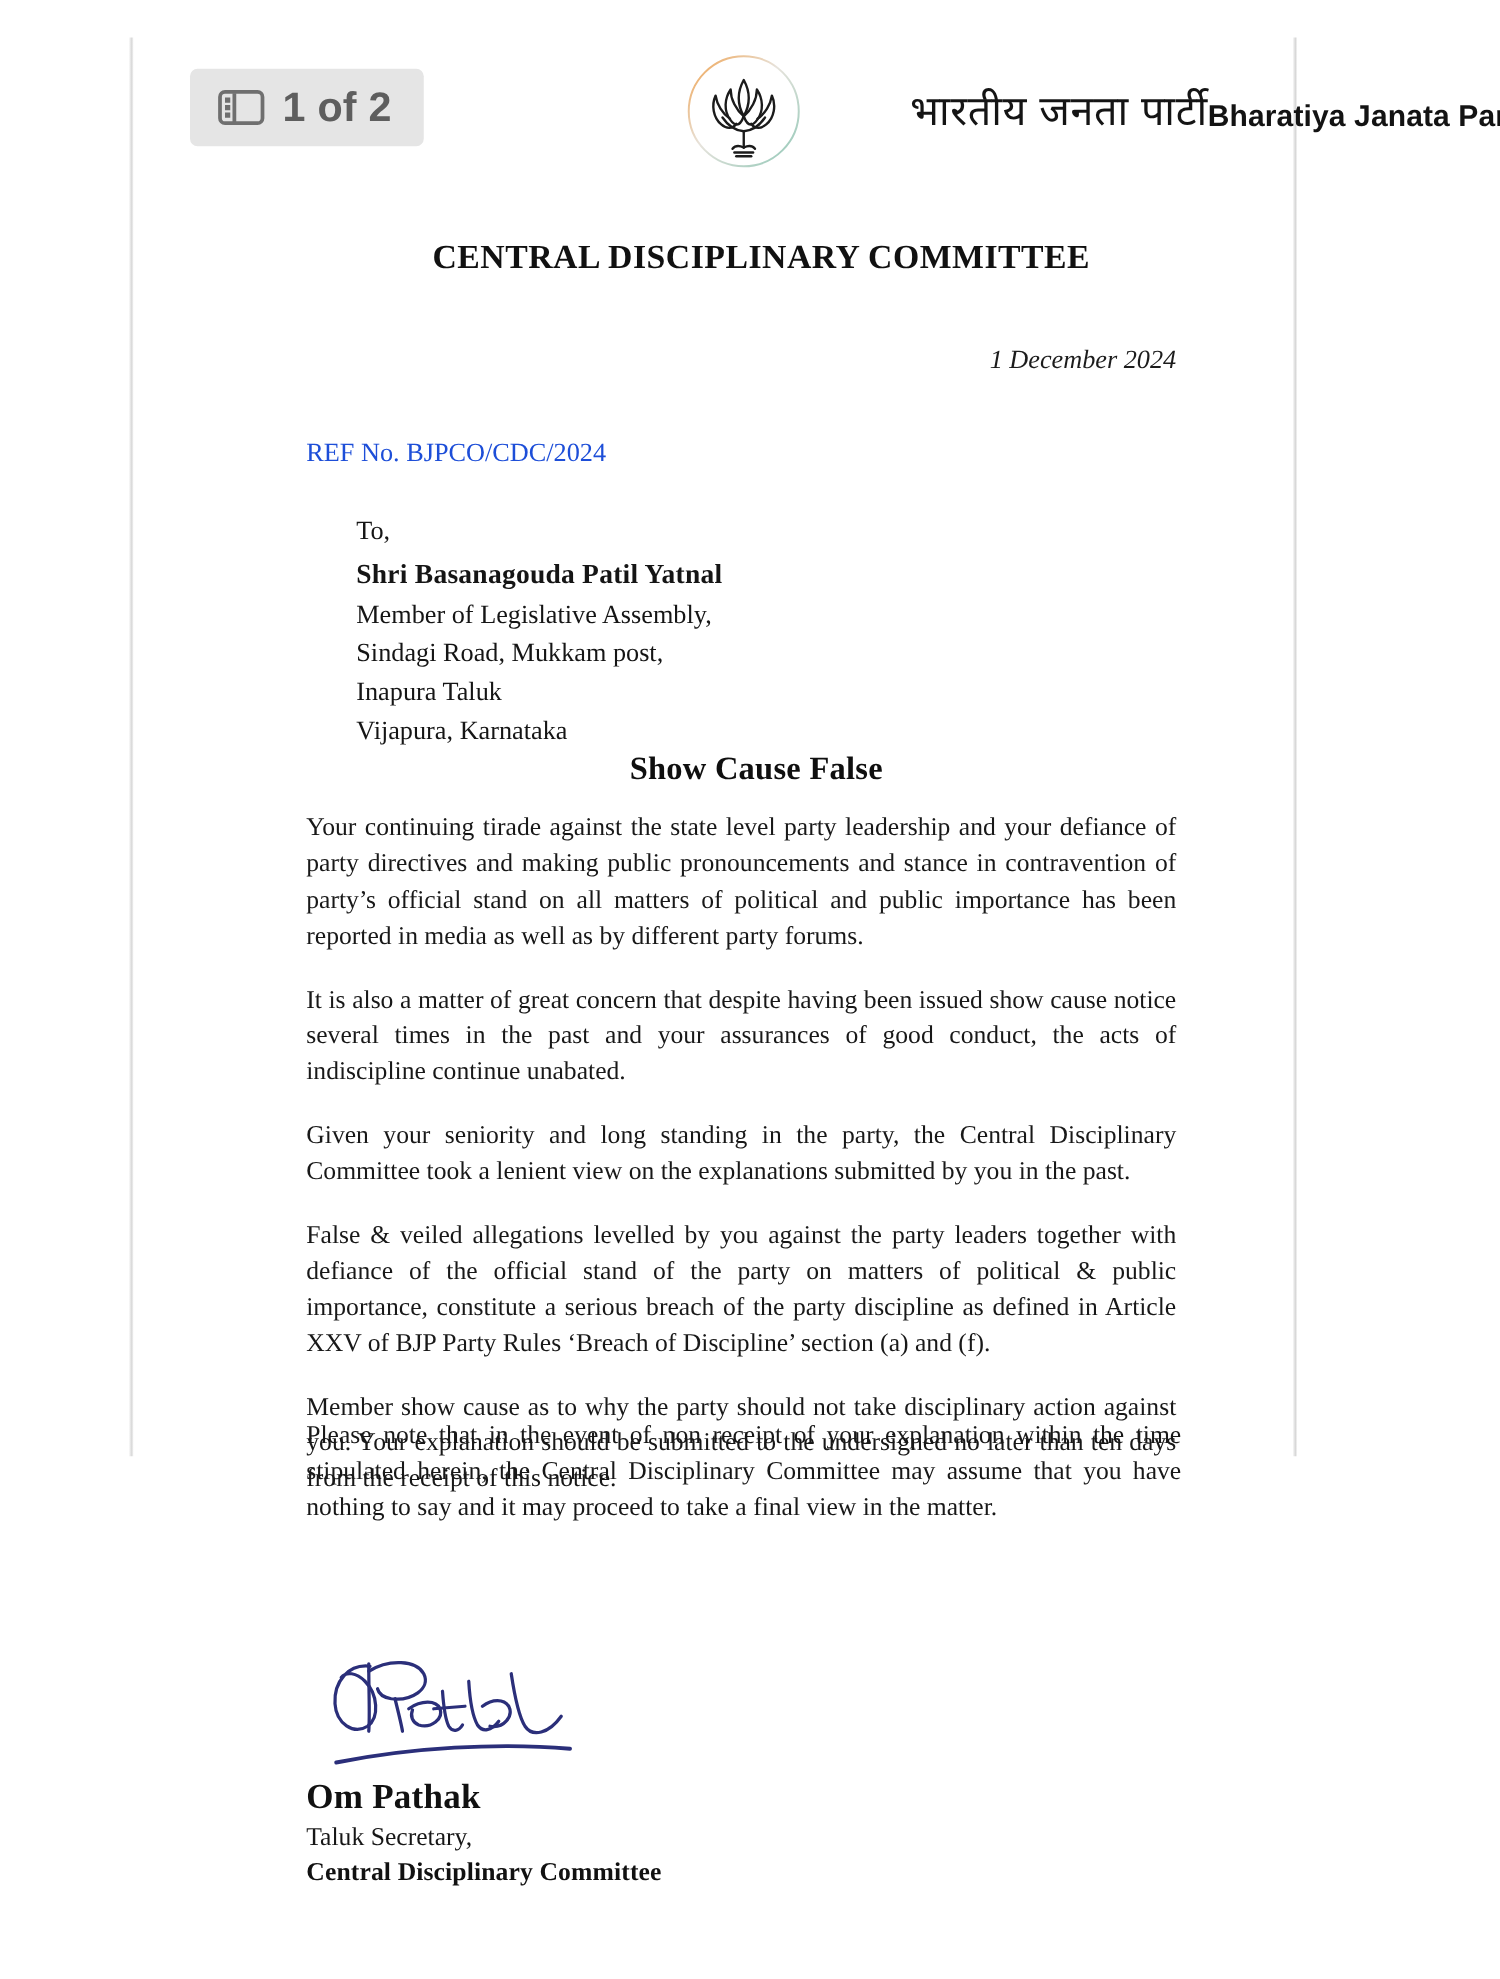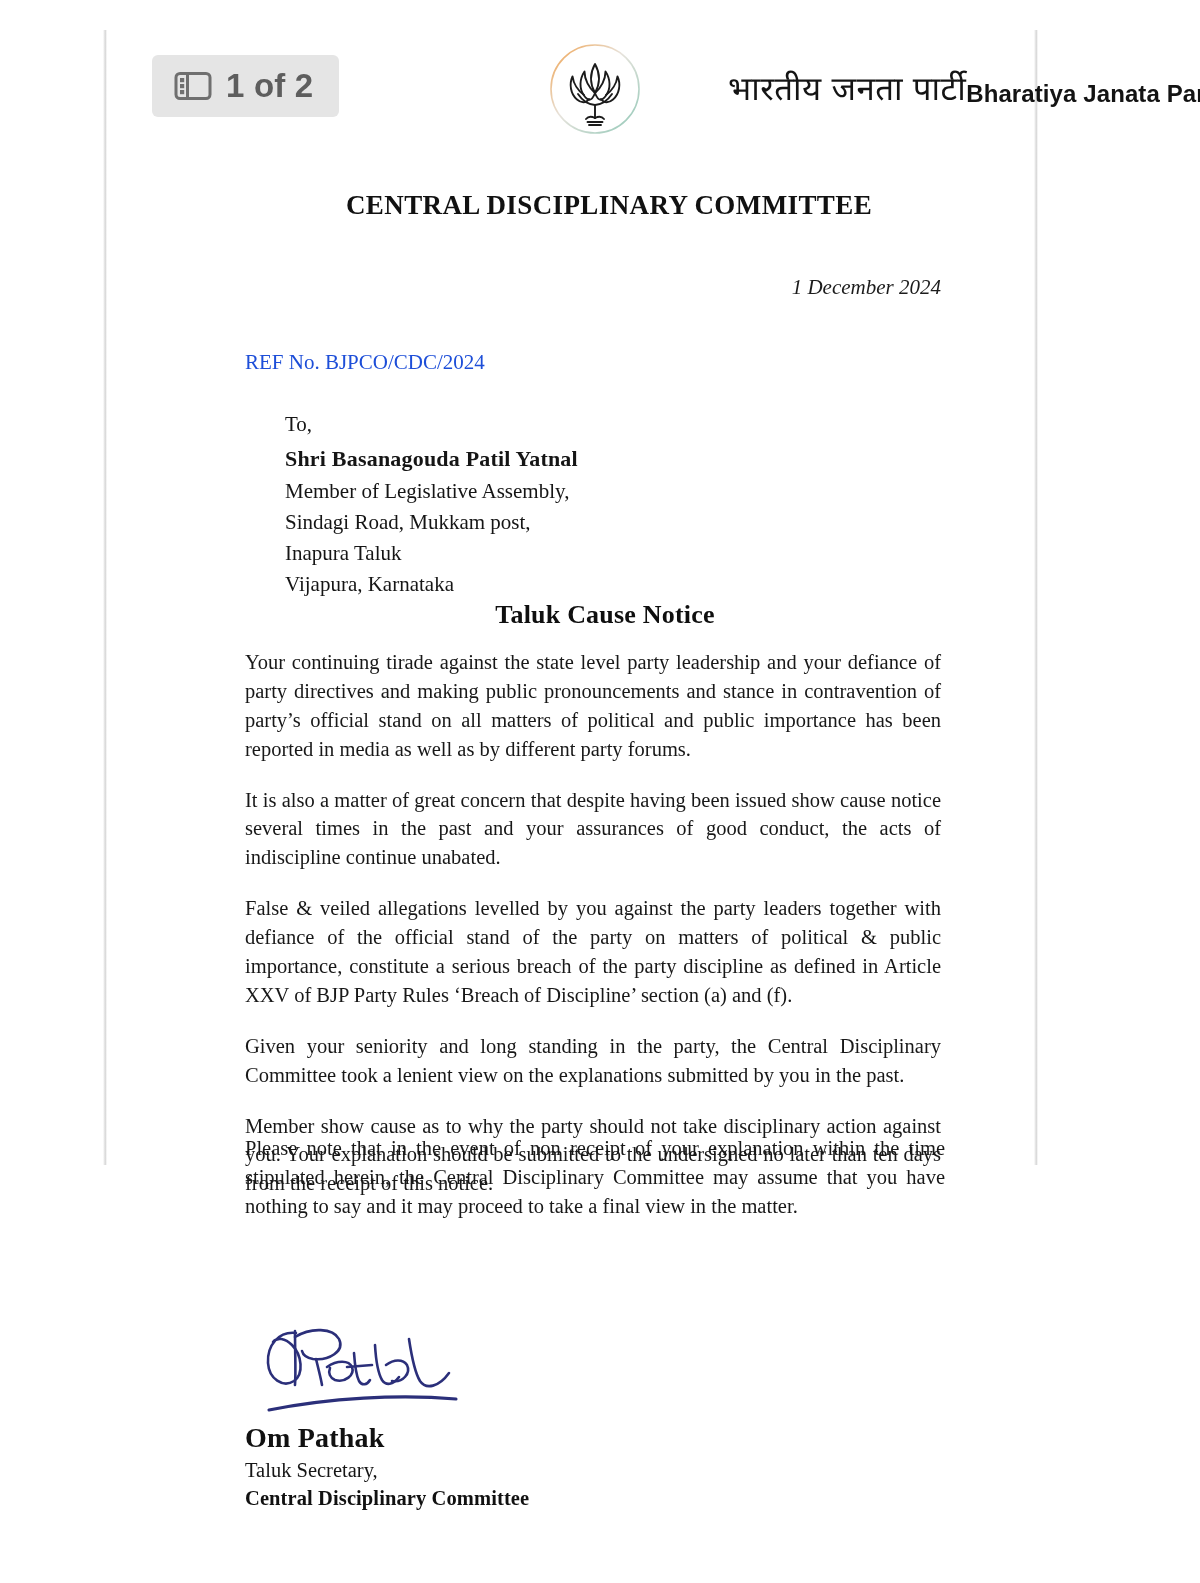--- a/index.html
+++ b/index.html
@@ -294,28 +294,28 @@
   <div class="address-block">
     <span class="to">To,</span>
     <span class="name">Shri Basanagouda Patil Yatnal</span>
     <span class="line">Member of Legislative Assembly,</span>
     <span class="line">Sindagi Road, Mukkam post,</span>
     <span class="line">Inapura Taluk</span>
     <span class="line">Vijapura, Karnataka</span>
   </div>
 
   <div class="notice-heading">
-    <span class="inner">Taluk Cause Notice</span>
+    <span class="inner">Show Cause False</span>
   </div>
 
   <div class="body-text">
     <p>Your continuing tirade against the state level party leadership and your defiance of party directives and making public pronouncements and stance in contravention of party’s official stand on all matters of political and public importance has been reported in media as well as by different party forums.</p>
     <p>It is also a matter of great concern that despite having been issued show cause notice several times in the past and your assurances of good conduct, the acts of indiscipline continue unabated.</p>
+    <p>Given your seniority and long standing in the party, the Central Disciplinary Committee took a lenient view on the explanations submitted by you in the past.</p>
     <p>False &amp; veiled allegations levelled by you against the party leaders together with defiance of the official stand of the party on matters of political &amp; public importance, constitute a serious breach of the party discipline as defined in Article XXV of BJP Party Rules ‘Breach of Discipline’ section (a) and (f).</p>
-    <p>Given your seniority and long standing in the party, the Central Disciplinary Committee took a lenient view on the explanations submitted by you in the past.</p>
     <p class="last-p1">Member show cause as to why the party should not take disciplinary action against you. Your explanation should be submitted to the undersigned no later than ten days from the receipt of this notice.</p>
   </div>
 
   <div class="body-text-2">
     <p>Please note that in the event of non receipt of your explanation within the time stipulated herein, the Central Disciplinary Committee may assume that you have nothing to say and it may proceed to take a final view in the matter.</p>
   </div>
 
   <div class="sign-block">
     <span>
       <svg class="signature-svg" width="230" height="105" viewBox="0 0 230 105" xmlns="http://www.w3.org/2000/svg">

